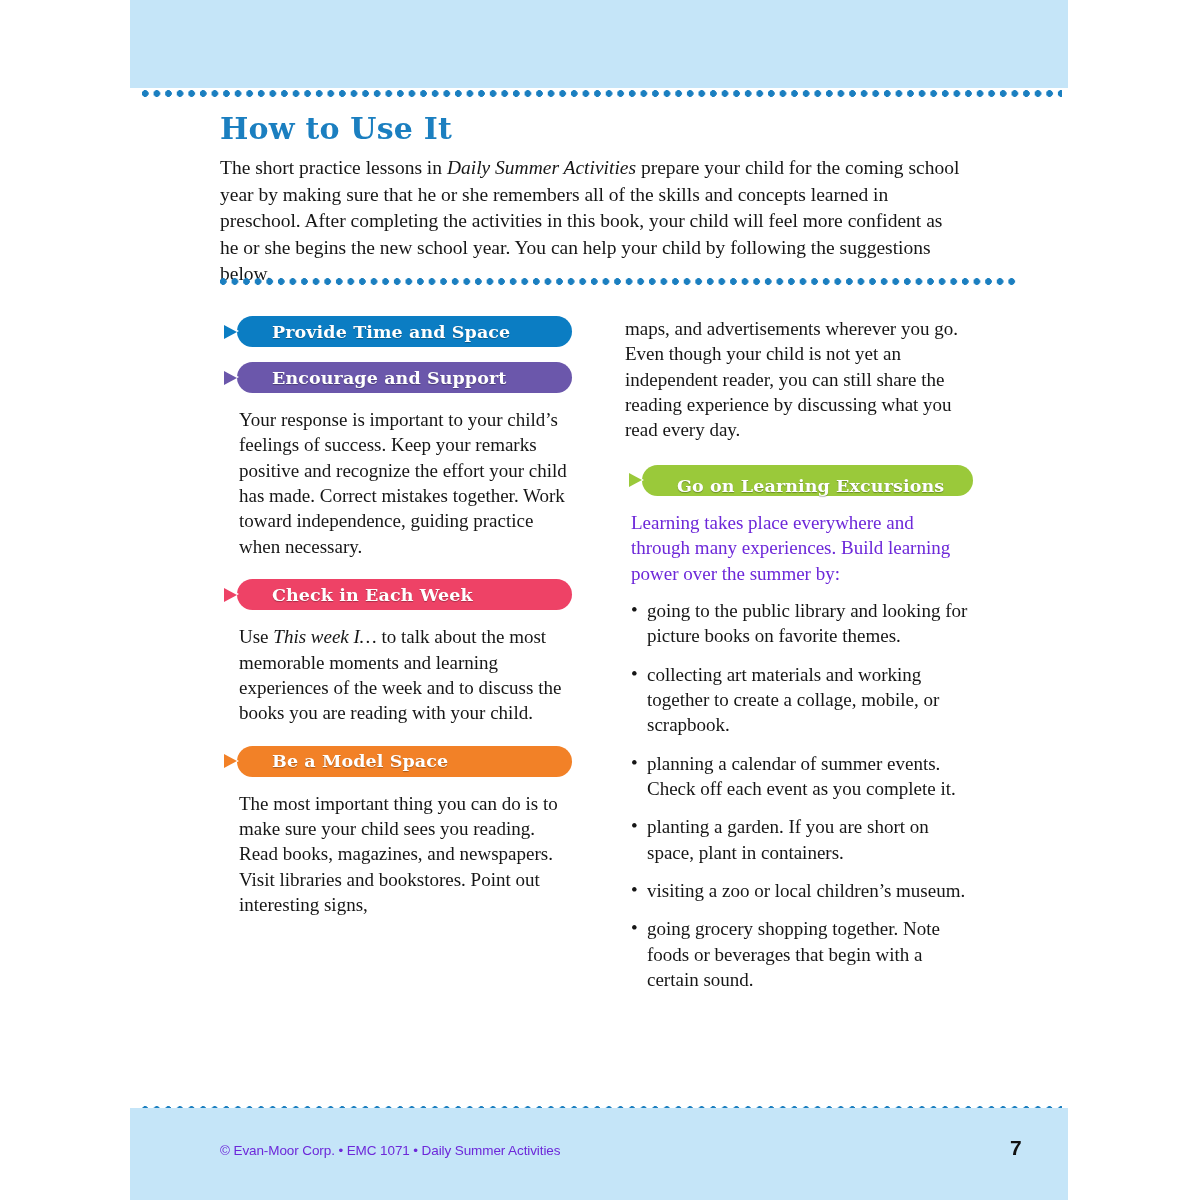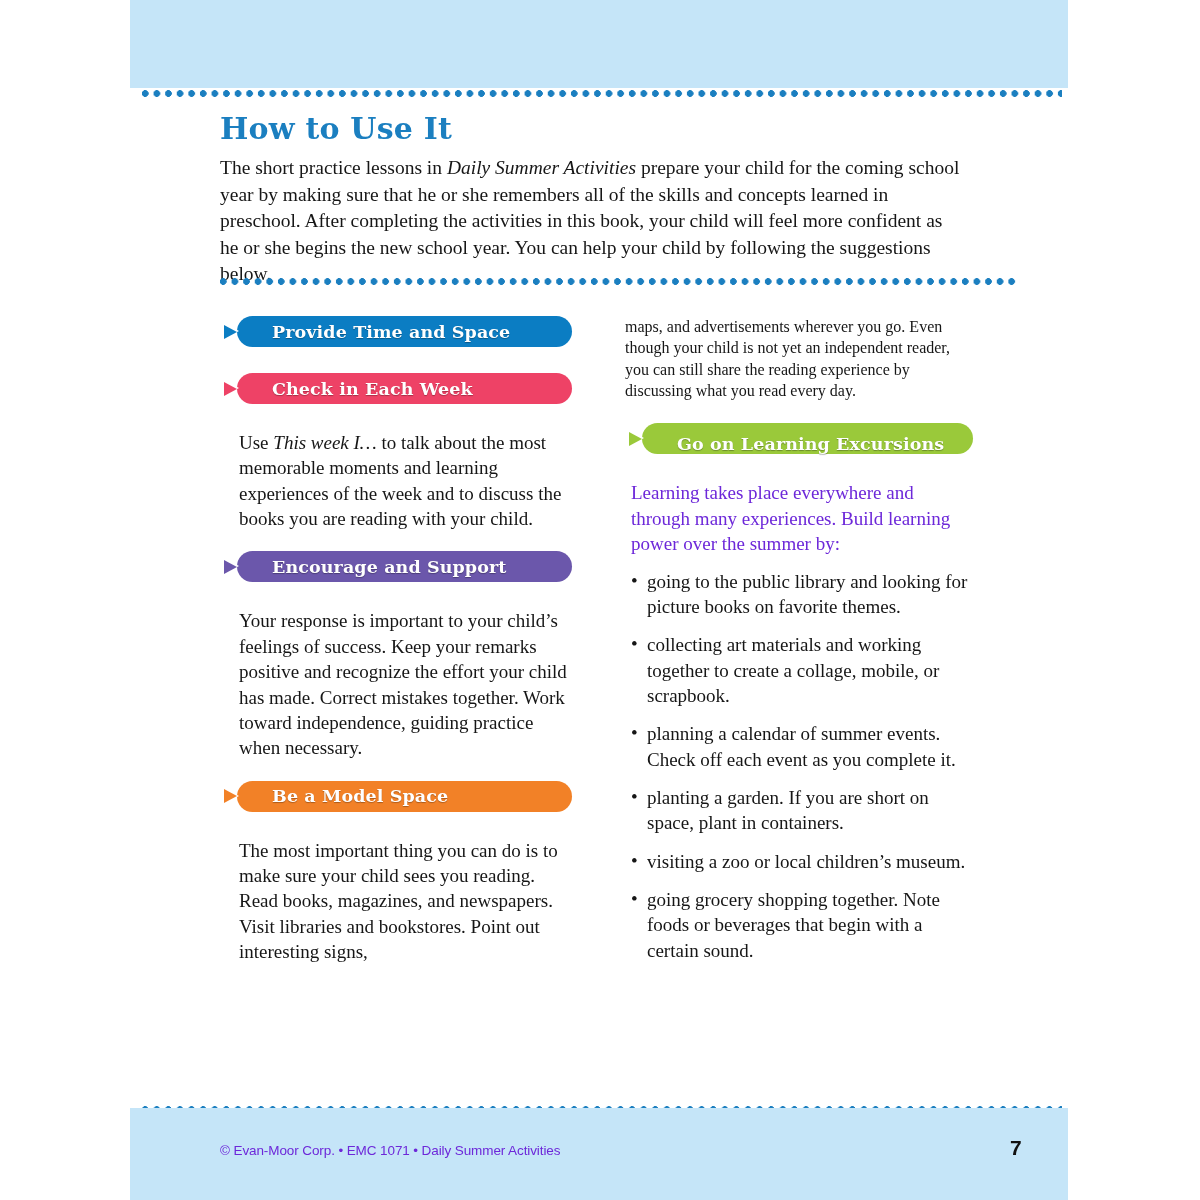--- a/index.html
+++ b/index.html
@@ -86,21 +86,21 @@
   }
   .column { width: 352px; }
   .column.right { margin-left: 53px; width: 348px; }
 
   
   .section { margin-bottom: 4px; }
 
   .pill-wrap {
     position: relative;
     height: 42px;
-    margin-bottom: 15px;
+    margin-bottom: 3px;
     display: block;
   }
   .pill {
     position: absolute;
     left: 17px;
     top: 0;
     height: 31px;
     border-radius: 16px;
     display: flex;
     align-items: center;
@@ -144,21 +144,21 @@
   .section-body {
     font-size: 19px;
     line-height: 1.335;
     color: #161616;
     margin: 0 0 20px 0;
     padding-left: 19px;
   }
   .section-body .it { font-style: italic; }
 
   .col-lead {
-    font-size: 16px;
+    font-size: 19px;
     line-height: 1.335;
     color: #161616;
     margin: 0 0 22px 0;
   }
   .green-lead {
     font-size: 19px;
     line-height: 1.335;
     color: #6d28d9;
     margin: 0 0 12px 0;
     padding-left: 6px;
@@ -231,38 +231,38 @@
           <div class="pill" id="pill-1" style="background: rgb(11, 125, 195); left: 17px; right: 0px;">
             <span class="pill-label">Provide Time and Space</span>
           </div>
           <span class="pill-arrow"></span>
           <span class="pill-arrow-inner" id="arrow-in-1" style="border-left-color: rgb(11, 125, 195);"></span>
         </div>
       </div>
 
       <div class="section">
         <div class="pill-wrap">
+          <div class="pill" id="pill-2" style="background: rgb(107, 87, 171); left: 17px; right: 0px;">
+            <span class="pill-label">Encourage and Support</span>
+          </div>
+          <span class="pill-arrow"></span>
+          <span class="pill-arrow-inner" id="arrow-in-2" style="border-left-color: rgb(107, 87, 171);"></span>
+        </div>
+        <p class="section-body">Your response is important to your child’s feelings of success. Keep your remarks positive and recognize the effort your child has made. Correct mistakes together. Work toward independence, guiding practice when necessary.</p>
+      </div>
+
+      <div class="section">
+        <div class="pill-wrap">
           <div class="pill" id="pill-3" style="background: rgb(238, 66, 102); left: 17px; right: 0px;">
             <span class="pill-label">Check in Each Week</span>
           </div>
           <span class="pill-arrow"></span>
           <span class="pill-arrow-inner" id="arrow-in-3" style="border-left-color: rgb(238, 66, 102);"></span>
         </div>
         <p class="section-body"><span>Use </span><span class="it">This week I…</span><span> to talk about the most memorable moments and learning experiences of the week and to discuss the books you are reading with your child.</span></p>
-      </div>
-
-      <div class="section">
-        <div class="pill-wrap">
-          <div class="pill" id="pill-2" style="background: rgb(107, 87, 171); left: 17px; right: 0px;">
-            <span class="pill-label">Encourage and Support</span>
-          </div>
-          <span class="pill-arrow"></span>
-          <span class="pill-arrow-inner" id="arrow-in-2" style="border-left-color: rgb(107, 87, 171);"></span>
-        </div>
-        <p class="section-body">Your response is important to your child’s feelings of success. Keep your remarks positive and recognize the effort your child has made. Correct mistakes together. Work toward independence, guiding practice when necessary.</p>
       </div>
 
       <div class="section">
         <div class="pill-wrap">
           <div class="pill" id="pill-4" style="background: rgb(242, 129, 39); left: 17px; right: 0px;">
             <span class="pill-label">Be a Model Space</span>
           </div>
           <span class="pill-arrow"></span>
           <span class="pill-arrow-inner" id="arrow-in-4" style="border-left-color: rgb(242, 129, 39);"></span>
         </div>

